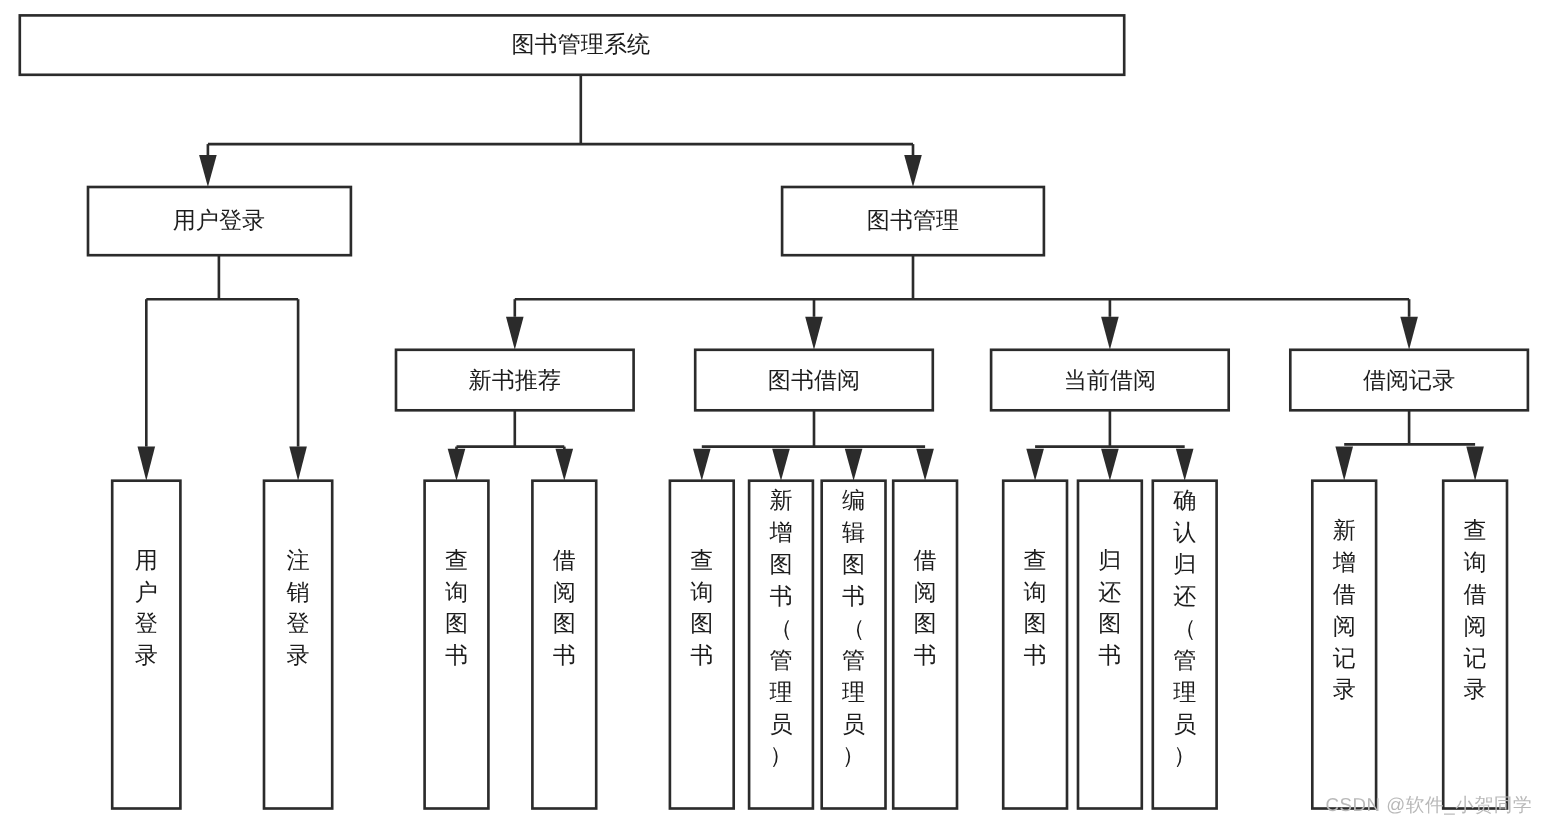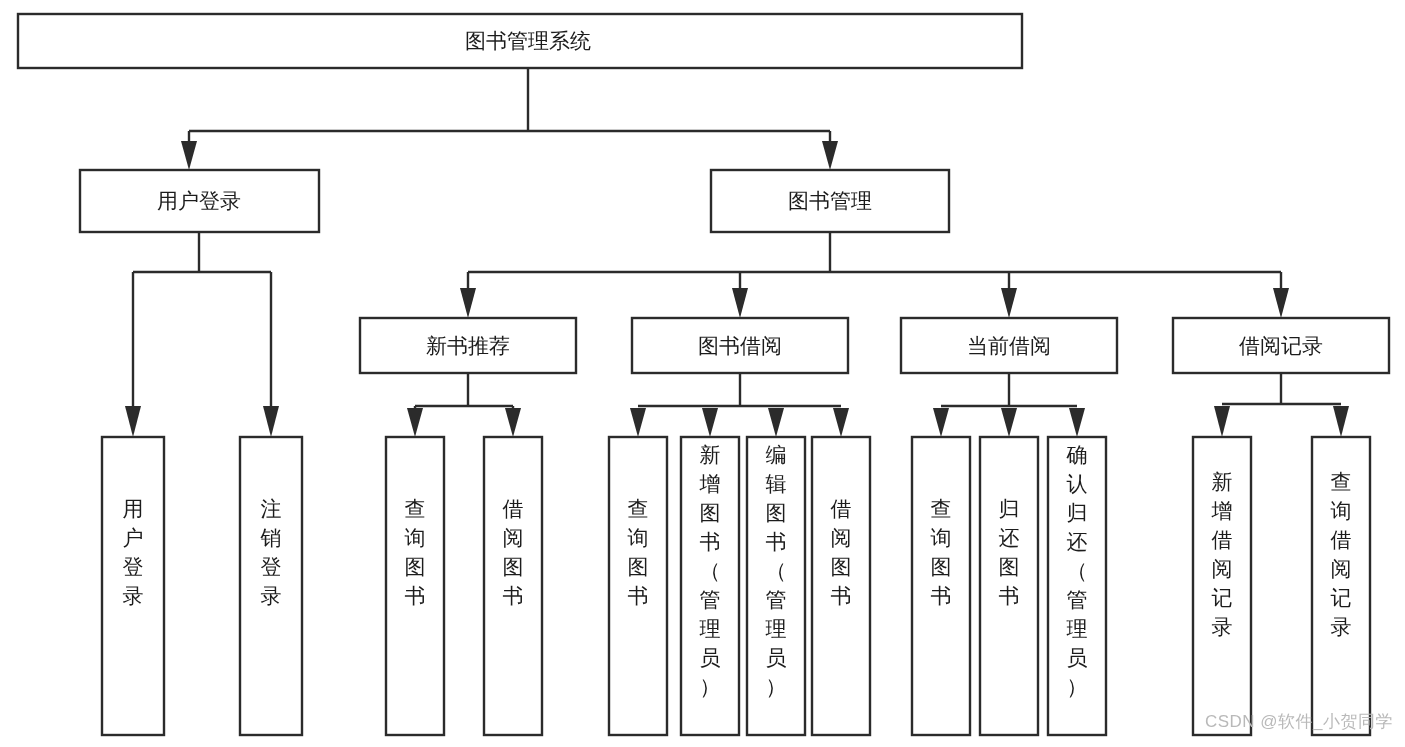--- a/index.html
+++ b/index.html
@@ -51,21 +51,21 @@
   }
   .node-label-v {
     font-family: "Liberation Sans", "DejaVu Sans", sans-serif;
     font-size: 21px;
     fill: #1c1c1c;
     text-anchor: middle;
   }
   .watermark {
     position: absolute;
     right: 12px;
-    bottom: 14px;
+    bottom: 4px;
     font-family: "Liberation Sans", "DejaVu Sans", sans-serif;
     font-size: 17px;
     color: #b9b9b9;
     white-space: nowrap;
     letter-spacing: 0.5px;
     pointer-events: none;
   }
 </style>
 </head>
 <body>

